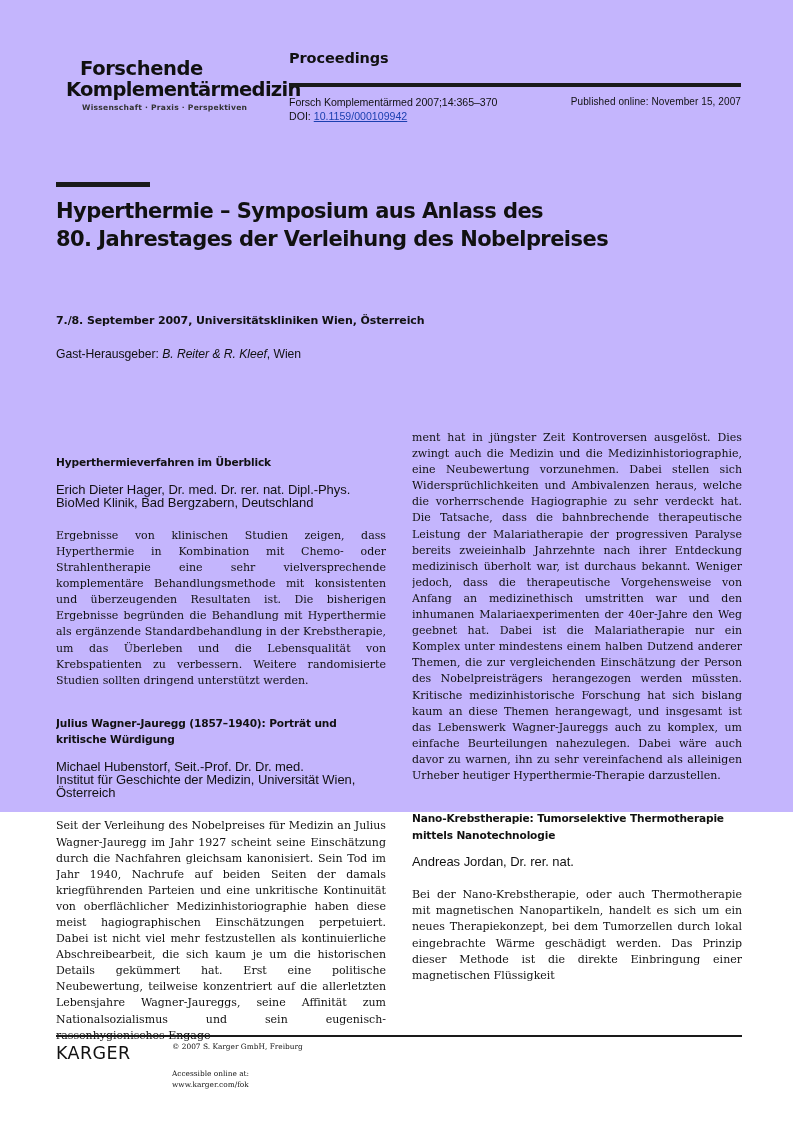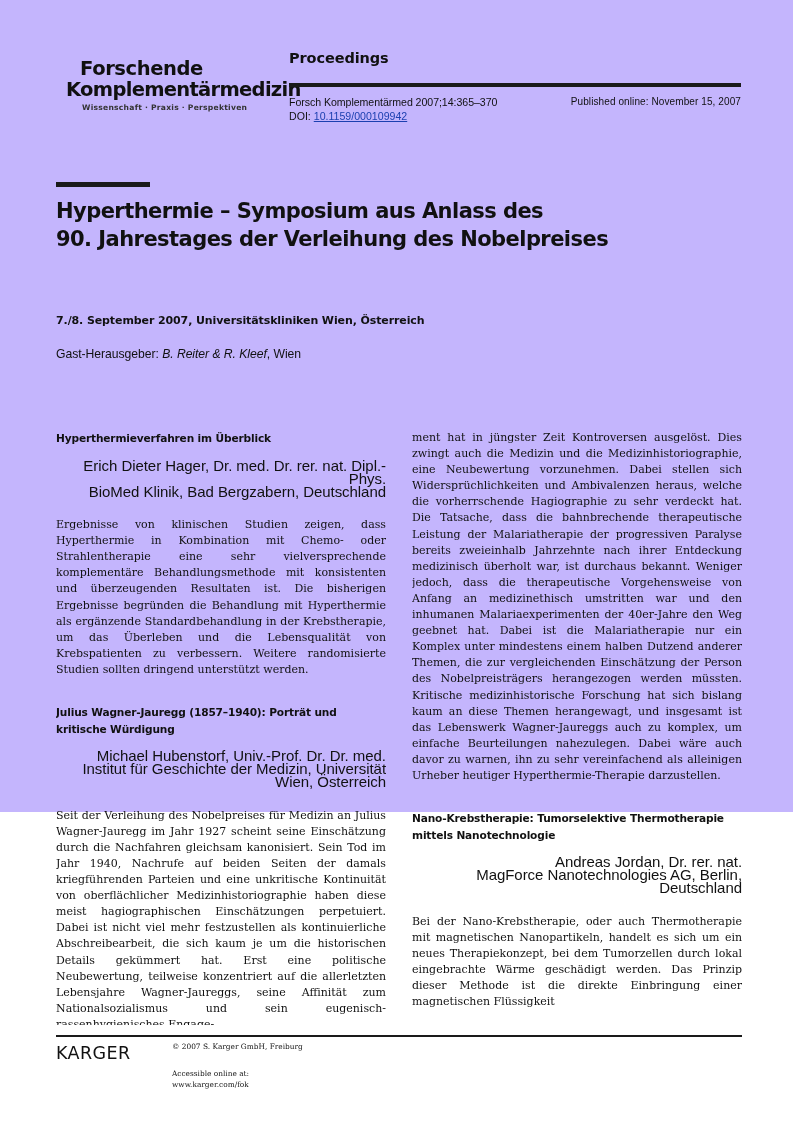--- a/index.html
+++ b/index.html
@@ -164,39 +164,38 @@
     width: 686px;
     height: 595px;
   }
   .col {
     position: absolute;
     top: 0;
     width: 330px;
     height: 595px;
     overflow: hidden;
   }
-  .col-left  { left: 0px; }
+  .col-left  { left: 0px; margin-top: 24px; }
   .col-right { left: 356px; }
 
   .sec-heading {
     font-family: "DejaVu Sans", sans-serif;
     font-size: 10.6px;
     font-weight: bold;
     line-height: 16.5px;
     letter-spacing: -0.15px;
     color: #111;
     margin: 0 0 12px 0;
   }
   .sec-affil {
-    font-size: 15px;
+    font-size: 13px;
     line-height: 13.2px;
     color: #111;
     letter-spacing: -0.05px;
     margin: 0 0 19px 0;
-    text-align: right;
   }
   .body-par {
     font-family: "DejaVu Serif", serif;
     font-size: 11px;
     line-height: 16.1px;
     text-align: justify;
     color: #111;
     margin: 0;
     hyphens: manual;
   }
@@ -279,21 +278,21 @@
         <div class="pub-online">Published online: November 15, 2007</div>
       </div>
     </div>
 
   </div>
 
   <div class="title-rule"></div>
 
   <div class="article-title">
     <div>Hyperthermie – Symposium aus Anlass des</div>
-    <div>90. Jahrestages der Verleihung des Nobelpreises</div>
+    <div>80. Jahrestages der Verleihung des Nobelpreises</div>
   </div>
 
   <div class="event-line">7./8. September 2007, Universitätskliniken Wien, Österreich</div>
 
   <div class="editor-line"><span>Gast-Herausgeber: </span><em>B. Reiter &amp; R. Kleef</em><span>, Wien</span></div>
 
   <div class="columns">
 
     <div class="col col-left">
 
@@ -307,42 +306,41 @@
       </div>
 
       <div class="gap-sec"></div>
 
       <div>
         <div class="sec-heading">
           <div>Julius Wagner-Jauregg (1857–1940): Porträt und</div>
           <div>kritische Würdigung</div>
         </div>
         <div class="sec-affil">
-          <div>Michael Hubenstorf, Univ.-Prof. Dr. Dr. med.</div>
+          <div>Michael Hubenstorf, Seit.-Prof. Dr. Dr. med.</div>
           <div>Institut für Geschichte der Medizin, Universität Wien, Österreich</div>
         </div>
         <p class="body-par">Seit der Verleihung des Nobelpreises für Medizin an Julius Wagner-Jauregg im Jahr 1927 scheint seine Einschätzung durch die Nachfahren gleichsam kanonisiert. Sein Tod im Jahr 1940, Nachrufe auf beiden Seiten der damals kriegführenden Parteien und eine unkritische Kontinuität von oberflächlicher Medizinhistoriographie haben diese meist hagiographischen Einschätzungen perpetuiert. Dabei ist nicht viel mehr festzustellen als kontinuierliche Abschreibearbeit, die sich kaum je um die historischen Details gekümmert hat. Erst eine politische Neubewertung, teilweise konzentriert auf die allerletzten Lebensjahre Wagner-Jaureggs, seine Affinität zum Nationalsozialismus und sein eugenisch-rassenhygienisches Engage-</p>
       </div>
 
     </div>
 
     <div class="col col-right">
 
       <p class="body-par">ment hat in jüngster Zeit Kontroversen ausgelöst. Dies zwingt auch die Medizin und die Medizinhistoriographie, eine Neubewertung vorzunehmen. Dabei stellen sich Widersprüchlichkeiten und Ambivalenzen heraus, welche die vorherrschende Hagiographie zu sehr verdeckt hat. Die Tatsache, dass die bahnbrechende therapeutische Leistung der Malariatherapie der progressiven Paralyse bereits zweieinhalb Jahrzehnte nach ihrer Entdeckung medizinisch überholt war, ist durchaus bekannt. Weniger jedoch, dass die therapeutische Vorgehensweise von Anfang an medizinethisch umstritten war und den inhumanen Malariaexperimenten der 40er-Jahre den Weg geebnet hat. Dabei ist die Malariatherapie nur ein Komplex unter mindestens einem halben Dutzend anderer Themen, die zur vergleichenden Einschätzung der Person des Nobelpreisträgers herangezogen werden müssten. Kritische medizinhistorische Forschung hat sich bislang kaum an diese Themen herangewagt, und insgesamt ist das Lebenswerk Wagner-Jaureggs auch zu komplex, um einfache Beurteilungen nahezulegen. Dabei wäre auch davor zu warnen, ihn zu sehr vereinfachend als alleinigen Urheber heutiger Hyperthermie-Therapie darzustellen.</p>
 
       <div class="gap-sec"></div>
 
       <div>
         <div class="sec-heading">
           <div>Nano-Krebstherapie: Tumorselektive Thermotherapie</div>
           <div>mittels Nanotechnologie</div>
         </div>
         <div class="sec-affil">
           <div>Andreas Jordan, Dr. rer. nat.</div>
-          <div>MagForce Nanotechnologies AG, Berlin, Deutschland</div>
         </div>
         <p class="body-par">Bei der Nano-Krebstherapie, oder auch Thermotherapie mit magnetischen Nanopartikeln, handelt es sich um ein neues Therapiekonzept, bei dem Tumorzellen durch lokal eingebrachte Wärme geschädigt werden. Das Prinzip dieser Methode ist die direkte Einbringung einer magnetischen Flüssigkeit</p>
       </div>
 
     </div>
 
   </div>
 
   <div class="footer-rule"></div>
 

